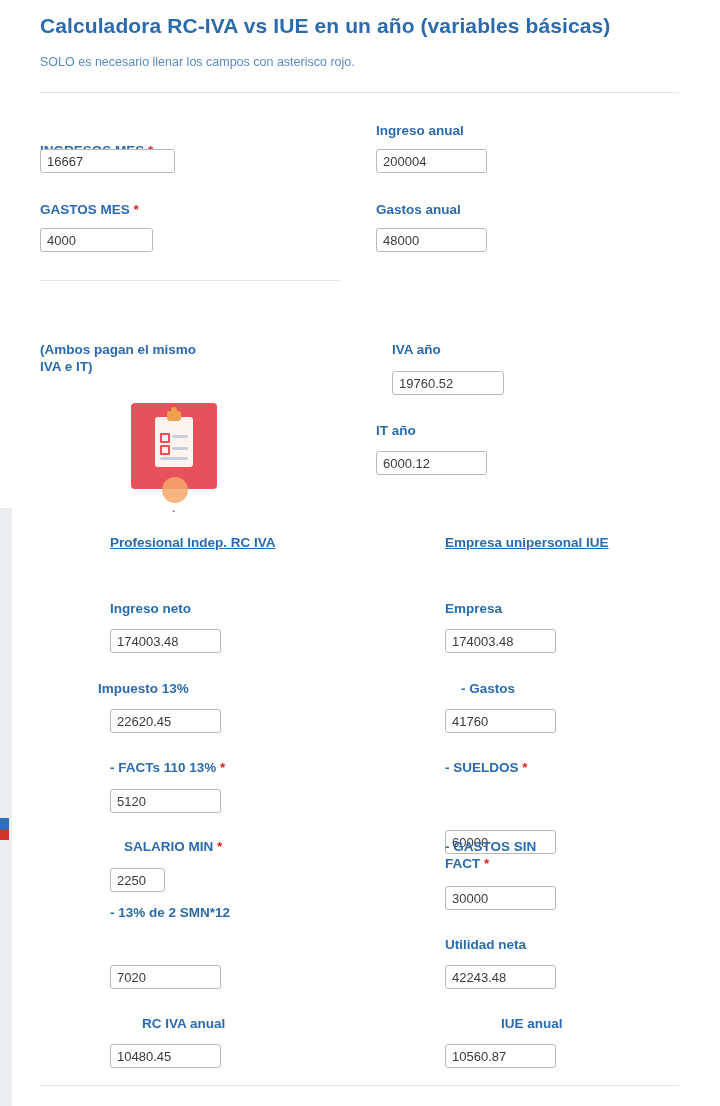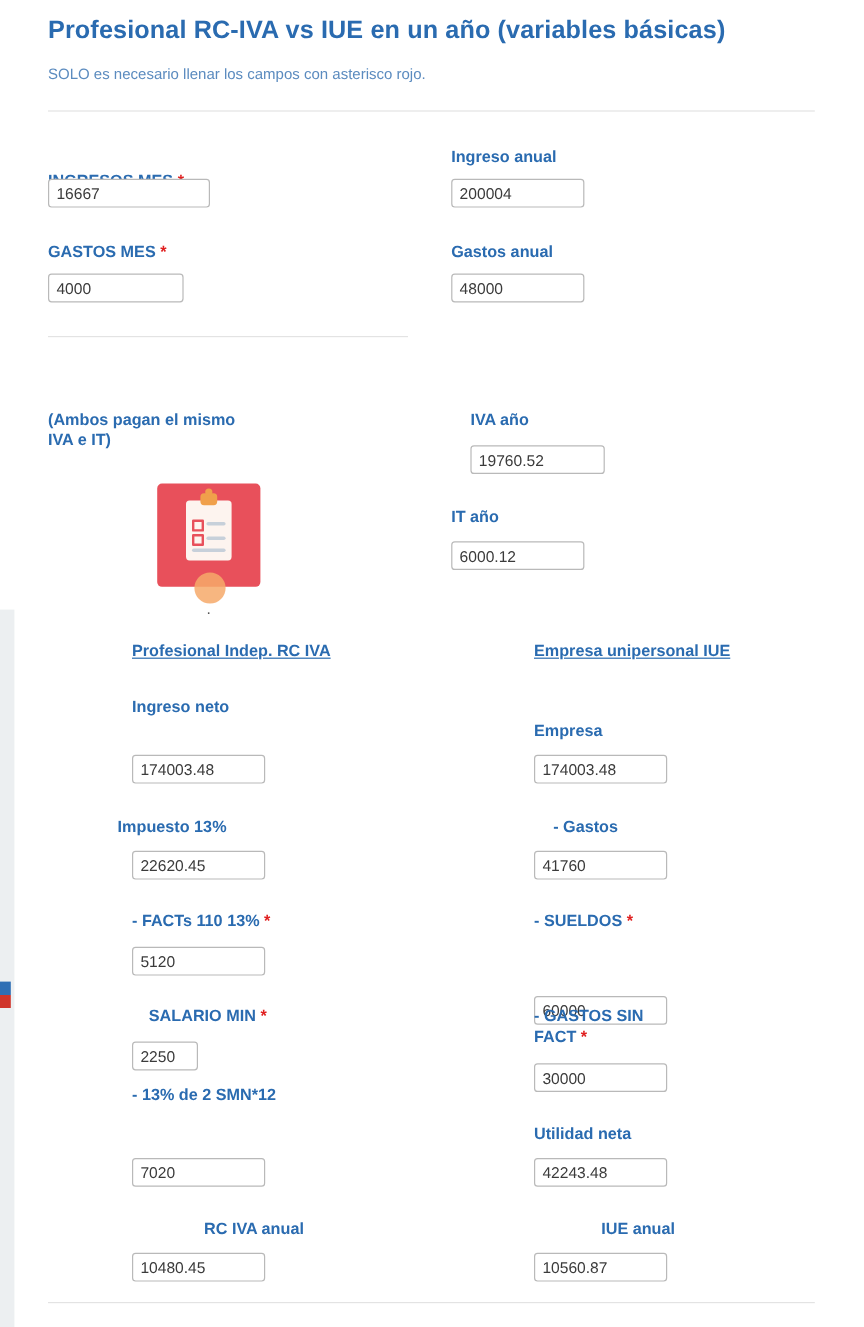--- a/index.html
+++ b/index.html
@@ -176,21 +176,21 @@
   }
 </style>
 </head>
 <body>
 
 <div class="left-strip"></div>
 <div class="left-strip-icon"></div>
 
 <div class="page">
 
-  <div class="title">Profesional RC-IVA vs IUE en un año (variables básicas)</div>
+  <div class="title">Calculadora RC-IVA vs IUE en un año (variables básicas)</div>
   <div class="subtitle">SOLO es necesario llenar los campos con asterisco rojo.</div>
   <div class="hr hr-top"></div>
 
   <div class="label" style="left:40px; top:122px;margin-top:20px;">
     <span>INGRESOS MES</span><span class="ast"> *</span>
   </div>
   <input class="field" style="left: 40px; top: 149px; width: 135px;" value="16667">
 
   <div class="label" style="left:376px; top:122px;">Ingreso anual</div>
   <input class="field" style="left: 376px; top: 149px; width: 111px;" value="200004">
@@ -222,40 +222,40 @@
 
   <div class="label" style="left:392px; top:341px;">IVA año</div>
   <input class="field" style="left: 392px; top: 371px; width: 112px;" value="19760.52">
 
   <div class="label" style="left:376px; top:422px;text-align:right;">IT año</div>
   <input class="field" style="left: 376px; top: 451px; width: 111px;" value="6000.12">
 
   <div class="underline-head" style="left:110px; top:535px;">Profesional Indep. RC IVA</div>
   <div class="underline-head" style="left:445px; top:535px;">Empresa unipersonal IUE</div>
 
-  <div class="label" style="left:110px; top:580px;">Ingreso neto</div>
+  <div class="label" style="left:110px; top:600px;">Ingreso neto</div>
   <input class="field" style="left: 110px; top: 629px; width: 111px;" value="174003.48">
 
   <div class="label" style="left:98px; top:680px;">Impuesto 13%</div>
   <input class="field" style="left: 110px; top: 709px; width: 111px;" value="22620.45">
 
   <div class="label" style="left:110px; top:759px;">
     <span>- FACTs 110 13%</span><span class="ast"> *</span>
   </div>
   <input class="field" style="left: 110px; top: 789px; width: 111px;" value="5120">
 
   <div class="label" style="left:124px; top:838px;">
     <span>SALARIO MIN</span><span class="ast"> *</span>
   </div>
   <input class="field" style="left: 110px; top: 868px; width: 55px;" value="2250">
 
   <div class="label" style="left:110px; top:904px;">- 13% de 2 SMN*12</div>
   <input class="field" style="left: 110px; top: 965px; width: 111px;" value="7020">
 
-  <div class="label" style="left:142px; top:1015px;margin-left:28px;">RC IVA anual</div>
+  <div class="label" style="left:142px; top:1015px;">RC IVA anual</div>
   <input class="field" style="left: 110px; top: 1044px; width: 111px;" value="10480.45">
 
   <div class="label" style="left:445px; top:600px;">Empresa</div>
   <input class="field" style="left: 445px; top: 629px; width: 111px;" value="174003.48">
 
   <div class="label" style="left:445px; top:680px;margin-left:16px;">- Gastos</div>
   <input class="field" style="left: 445px; top: 709px; width: 111px;" value="41760">
 
   <div class="label" style="left:445px; top:759px;">
     <span>- SUELDOS</span><span class="ast"> *</span>

